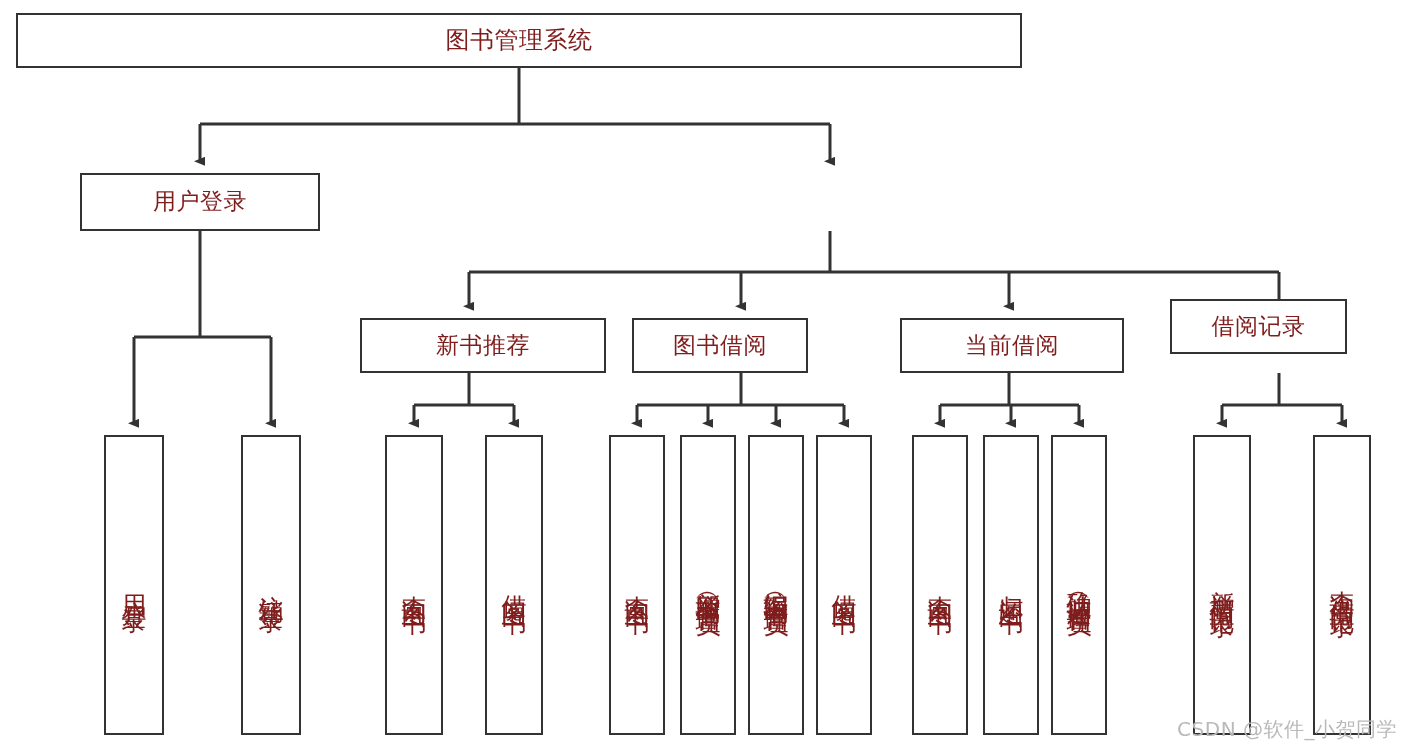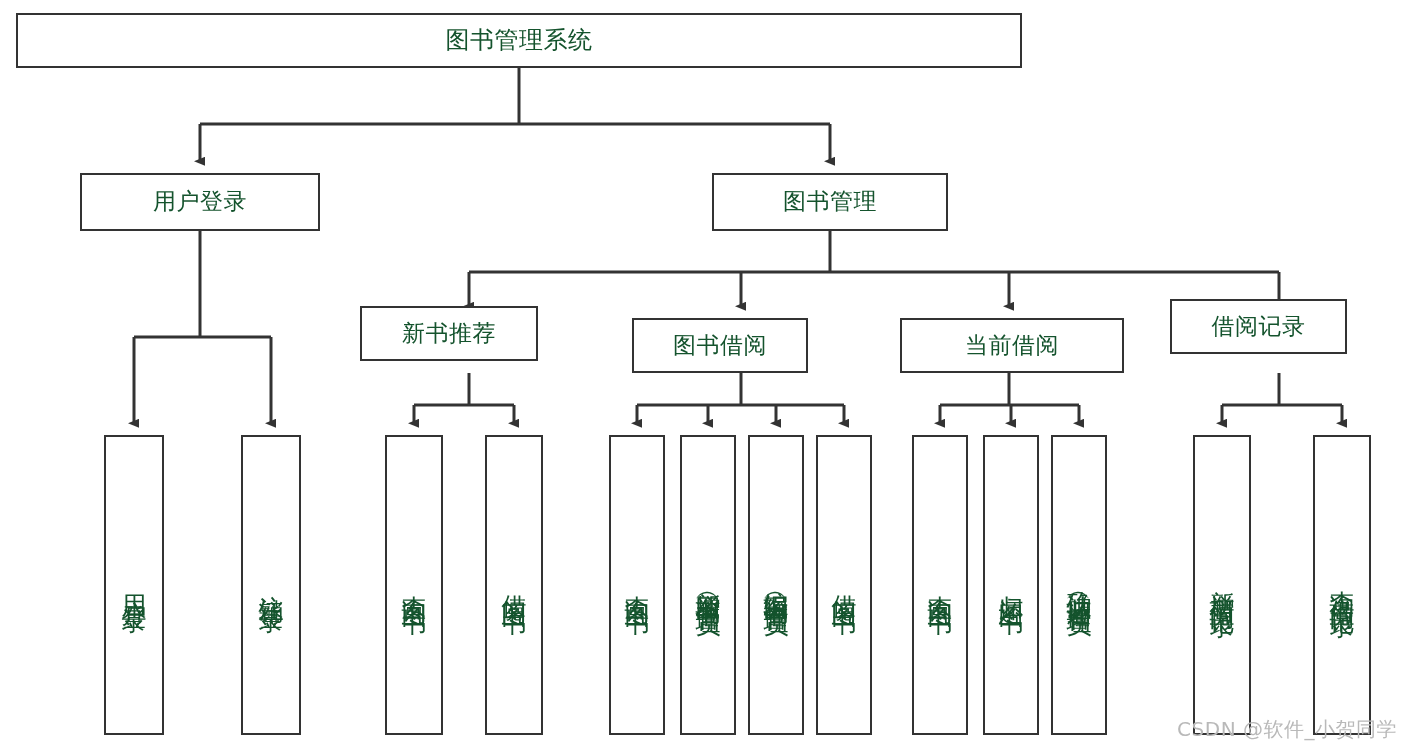--- a/index.html
+++ b/index.html
@@ -35,21 +35,21 @@
     border: 2px solid #333333;
     display: flex;
     align-items: center;
     justify-content: center;
     overflow: hidden;
   }
   .node .node-label {
     display: block;
     text-align: right;
     line-height: 1.18;
-    color: #14532d;
+    color: #7f1d1d;
     letter-spacing: 0.5px;
   }
   
   .node.horiz .node-label {
     writing-mode: horizontal-tb;
     font-size: 23px;
   }
   .node.root .node-label {
     font-size: 24px;
   }
@@ -138,25 +138,22 @@
     </g>
   </svg>
 
   <div class="node horiz root" style="left: 16px; top: 13px; width: 1006px; height: 55px;">
     <span class="node-label">图书管理系统</span>
   </div>
 
   <div class="node horiz" style="left: 80px; top: 173px; width: 240px; height: 58px;">
     <span class="node-label">用户登录</span>
   </div>
-  <div class="node horiz" style="left: 712px; top: 173px; width: 236px; height: 58px;">
-    <span class="node-label">图书管理</span>
-  </div>
-
-  <div class="node horiz" style="left: 360px; top: 306px; width: 178px; height: 55px;">
+
+  <div class="node horiz" style="left: 360px; top: 318px; width: 246px; height: 55px;">
     <span class="node-label">新书推荐</span>
   </div>
   <div class="node horiz" style="left: 632px; top: 318px; width: 176px; height: 55px;">
     <span class="node-label">图书借阅</span>
   </div>
   <div class="node horiz" style="left: 900px; top: 318px; width: 224px; height: 55px;">
     <span class="node-label">当前借阅</span>
   </div>
   <div class="node horiz" style="left: 1170px; top: 299px; width: 177px; height: 55px;">
     <span class="node-label">借阅记录</span>

